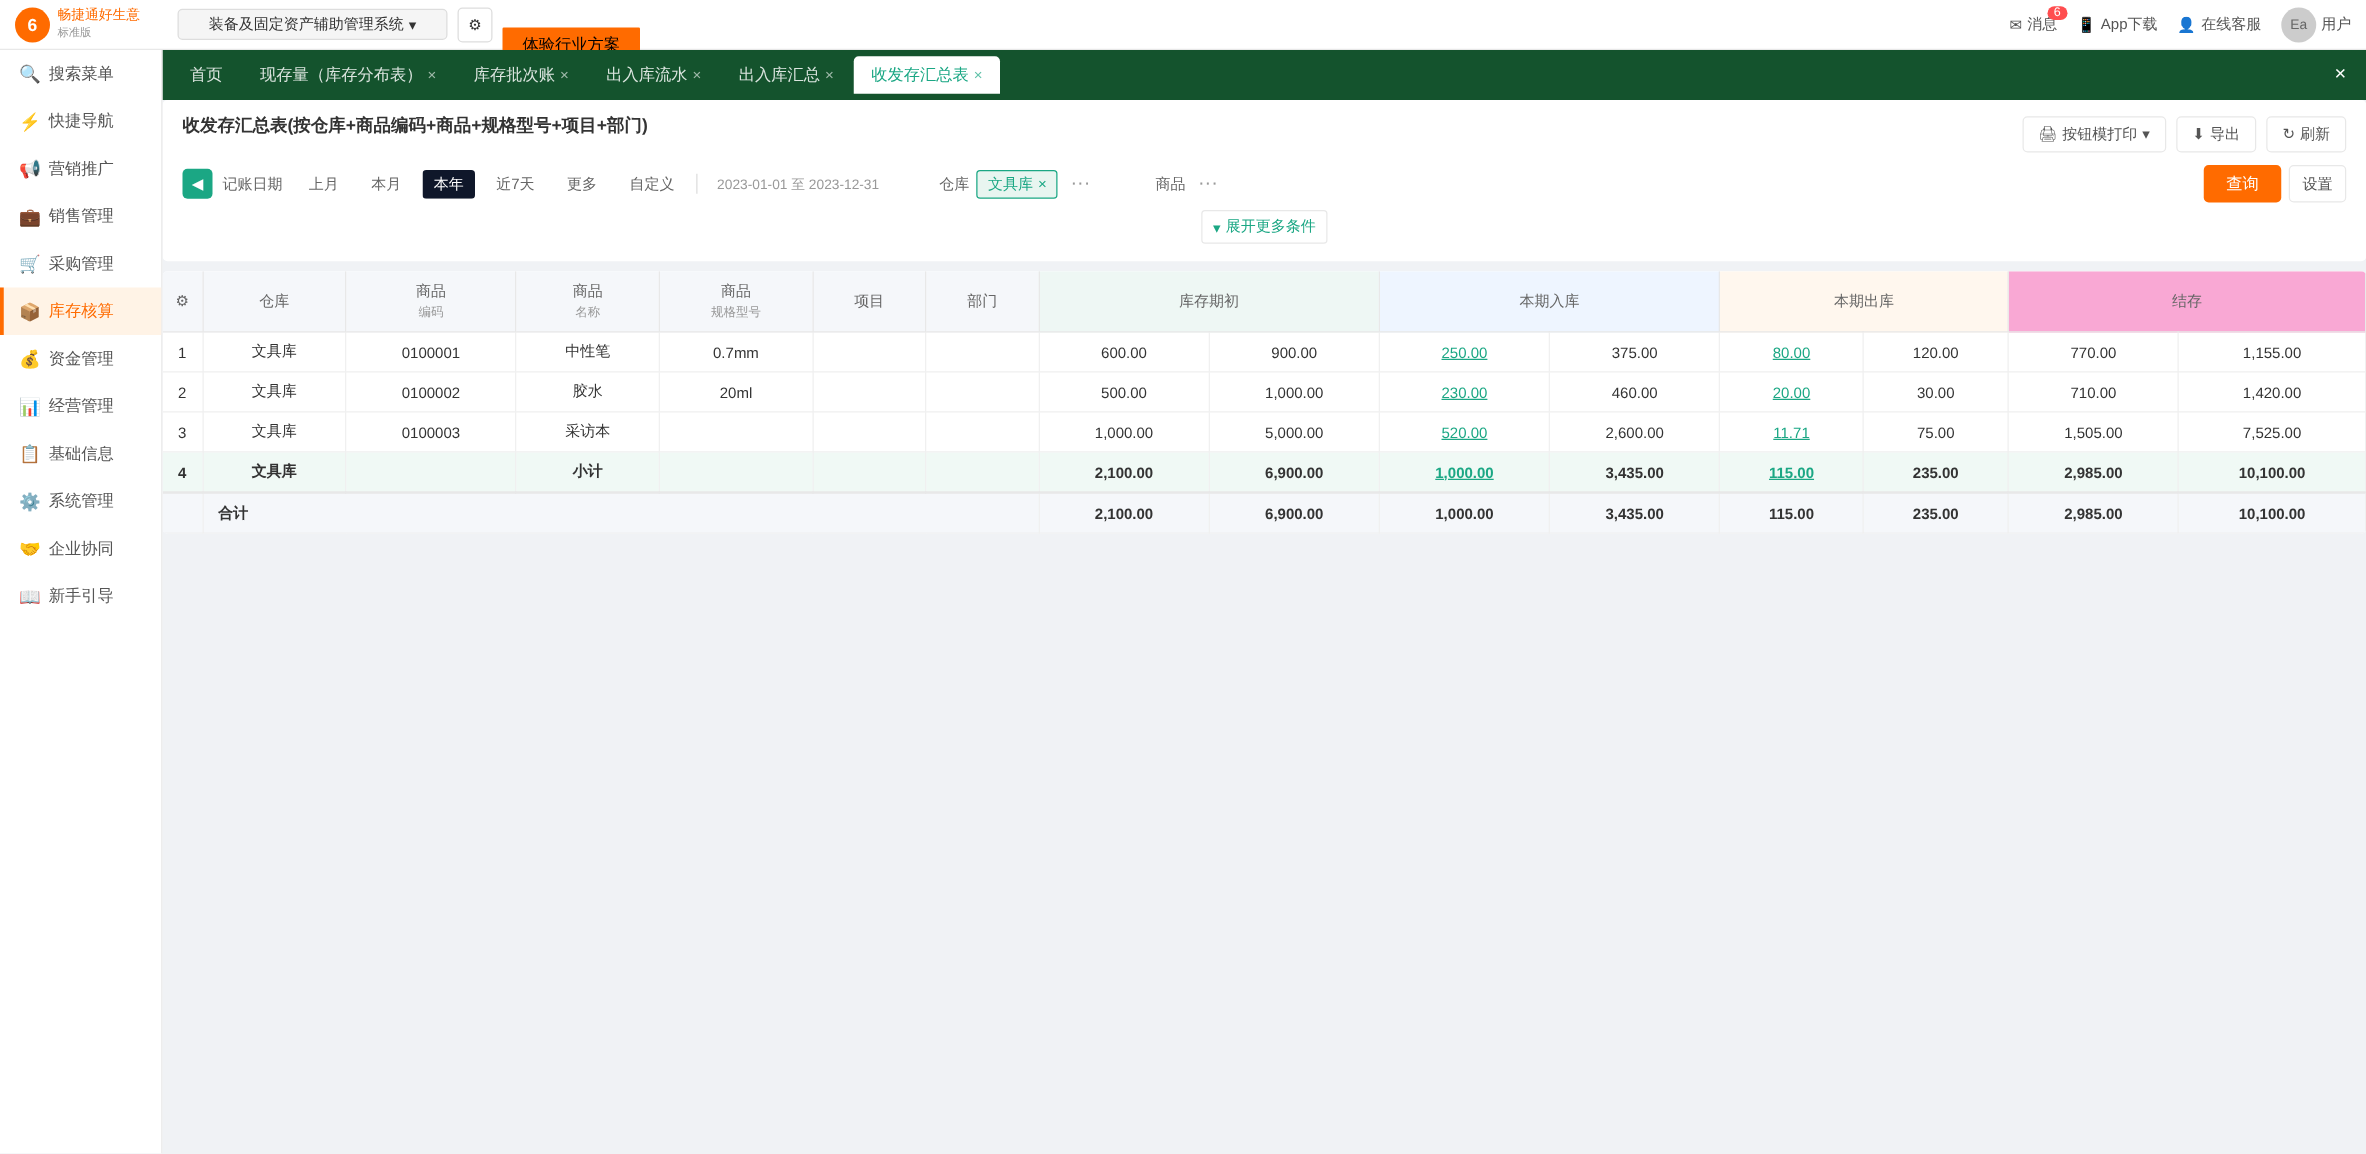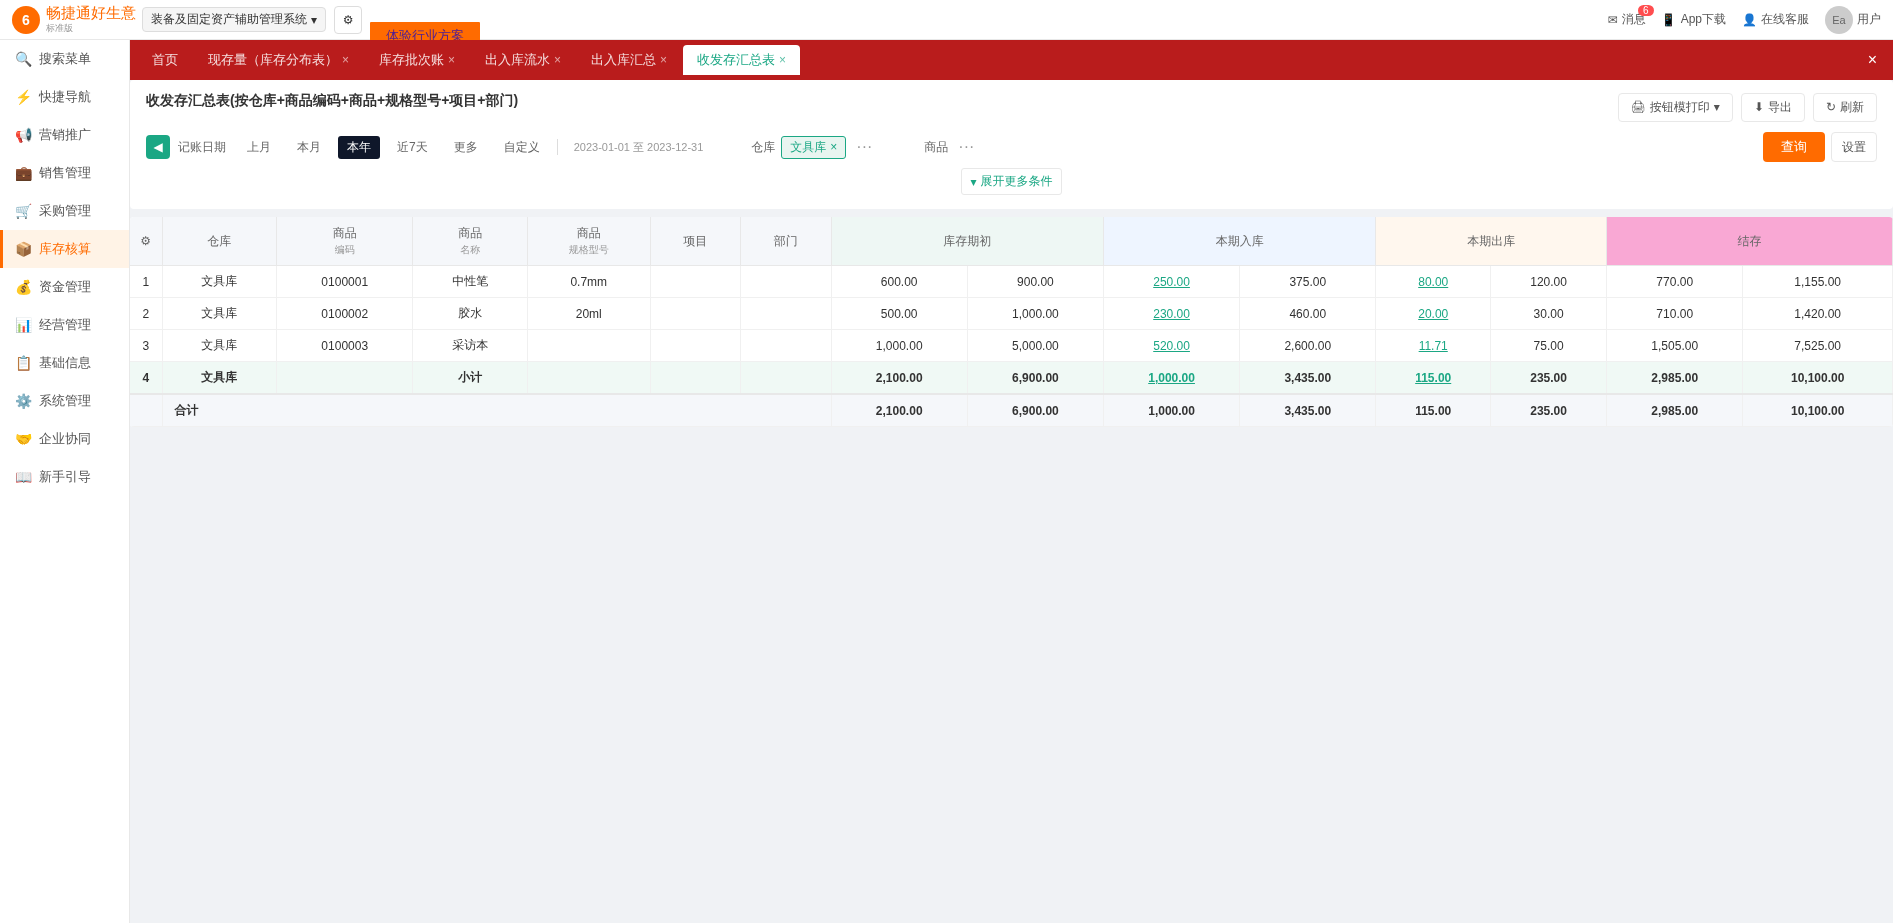--- a/index.html
+++ b/index.html
@@ -4,32 +4,32 @@
   <style>
     * { box-sizing: border-box; margin: 0; padding: 0; }
     body { font-family: 'Microsoft YaHei', '微软雅黑', sans-serif; font-size: 12px; background: #f0f2f5; color: #333; overflow: hidden; }
 
     
     .app-wrapper { display: flex; flex-direction: column; height: 923px; width: 1893px; }
     .top-bar { height: 40px; background: #fff; display: flex; align-items: center; padding: 0 12px; border-bottom: 1px solid #e8e8e8; flex-shrink: 0; }
     .main-area { display: flex; flex: 1; overflow: hidden; }
     .sidebar { width: 130px; background: #fff; border-right: 1px solid #e8e8e8; flex-shrink: 0; display: flex; flex-direction: column; }
     .content-area { flex: 1; display: flex; flex-direction: column; overflow: hidden; }
-    .tab-bar { height: 40px; background: #b91c1c; display: flex; align-items: center; padding: 0 8px; flex-shrink: 0; }
+    .tab-bar { height: 40px; background: #14532d; display: flex; align-items: center; padding: 0 8px; flex-shrink: 0; }
     .page-content { flex: 1; overflow-y: auto; background: #f0f2f5; }
 
     
     .top-bar-logo { display: flex; align-items: center; gap: 6px; width: 130px; }
     .logo-icon { width: 28px; height: 28px; background: #ff6b00; border-radius: 50%; display: flex; align-items: center; justify-content: center; color: white; font-size: 14px; font-weight: bold; flex-shrink: 0; }
-    .logo-text { font-size: 15px; color: #ff6b00; line-height: 1.2; }
+    .logo-text { font-size: 11px; color: #ff6b00; line-height: 1.2; }
     .logo-sub { font-size: 9px; color: #999; }
     .top-bar-system { flex: 1; display: flex; align-items: center; gap: 8px; }
-    .system-selector { display: flex; align-items: center; background: #f5f5f5; border: 1px solid #ddd; border-radius: 4px; padding: 3px 8px; gap: 4px; cursor: pointer; }
+    .system-selector { display: flex; align-items: center; background: #f5f5f5; border: 1px solid #ddd; border-radius: 4px; padding: 3px 24px; gap: 4px; cursor: pointer; }
     .gear-btn { width: 28px; height: 28px; border: 1px solid #ddd; border-radius: 4px; display: flex; align-items: center; justify-content: center; cursor: pointer; background: #fff; }
-    .experience-btn { background: #ff6b00; color: #4c1d95; border: none; border-radius: 1px; padding: 5px 16px; font-size: 13px; cursor: pointer; margin-top: 32px; }
+    .experience-btn { background: #ff6b00; color: #000000; border: none; border-radius: 1px; padding: 5px 16px; font-size: 13px; cursor: pointer; margin-top: 32px; }
     .top-bar-right { display: flex; align-items: center; gap: 16px; margin-left: auto; }
     .top-bar-icon-item { display: flex; align-items: center; gap: 4px; cursor: pointer; color: #555; font-size: 12px; position: relative; }
     .badge { background: #ff4d4f; color: white; border-radius: 10px; padding: 0 4px; font-size: 10px; position: absolute; top: -6px; right: -8px; min-width: 16px; text-align: center; }
     .user-avatar { width: 28px; height: 28px; background: #ccc; border-radius: 50%; display: flex; align-items: center; justify-content: center; font-size: 11px; color: #666; }
 
     
     .sidebar-item { display: flex; align-items: center; gap: 6px; padding: 10px 12px; cursor: pointer; color: #555; font-size: 13px; border-left: 3px solid transparent; }
     .sidebar-item.active { background: #fff3e6; color: #ff6b00; border-left-color: #ff6b00; }
     .sidebar-icon { font-size: 14px; width: 18px; text-align: center; }
 

